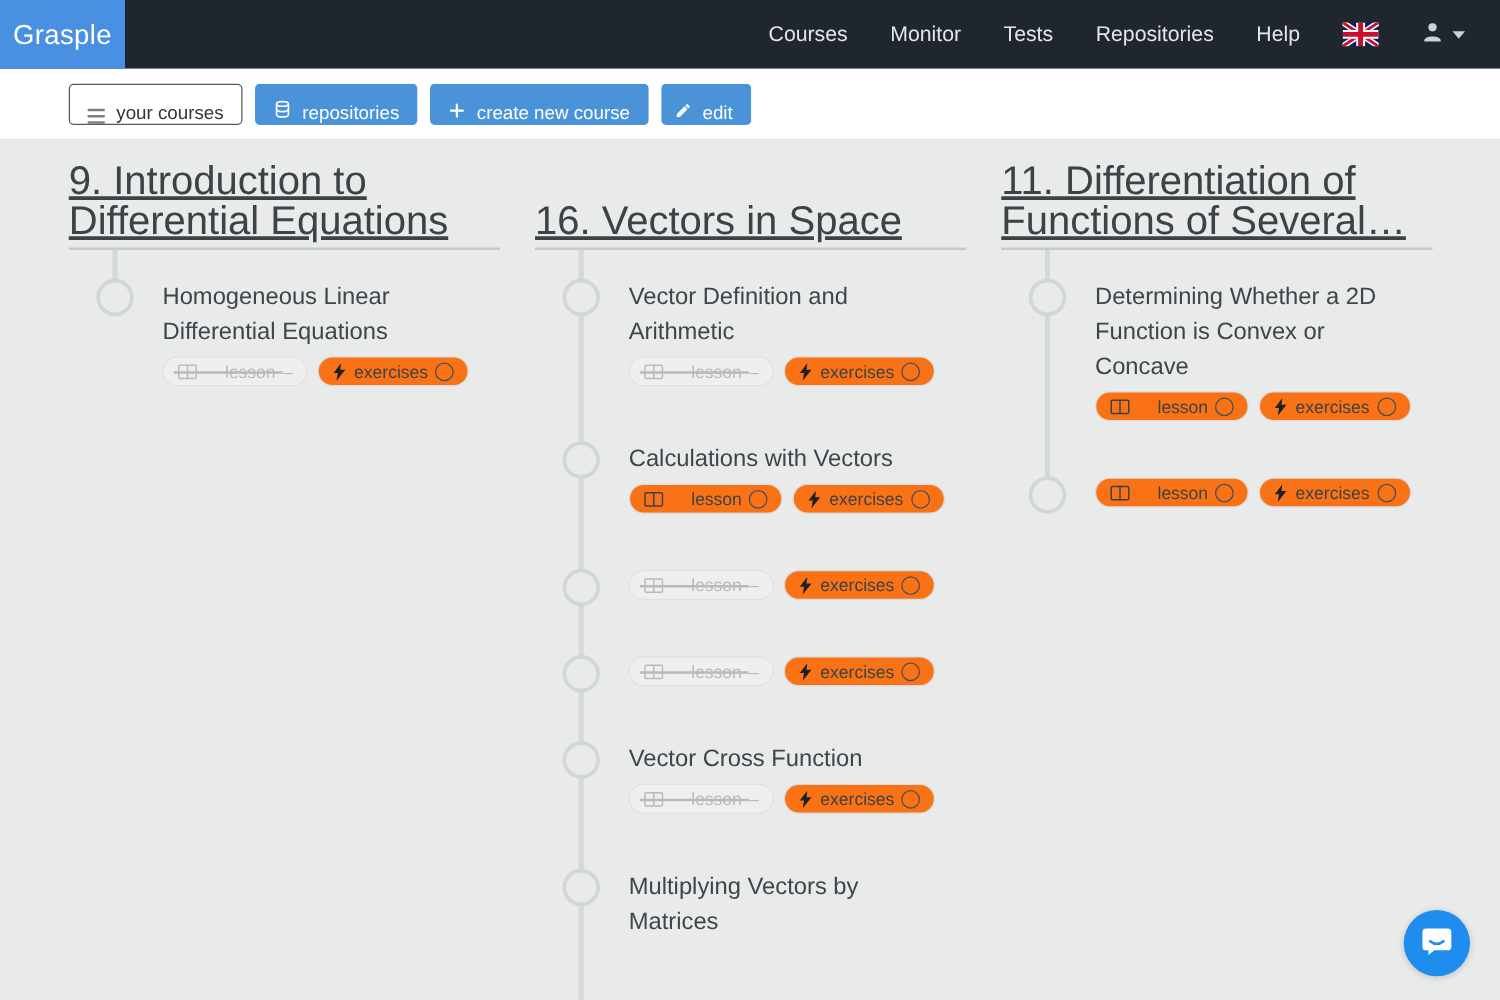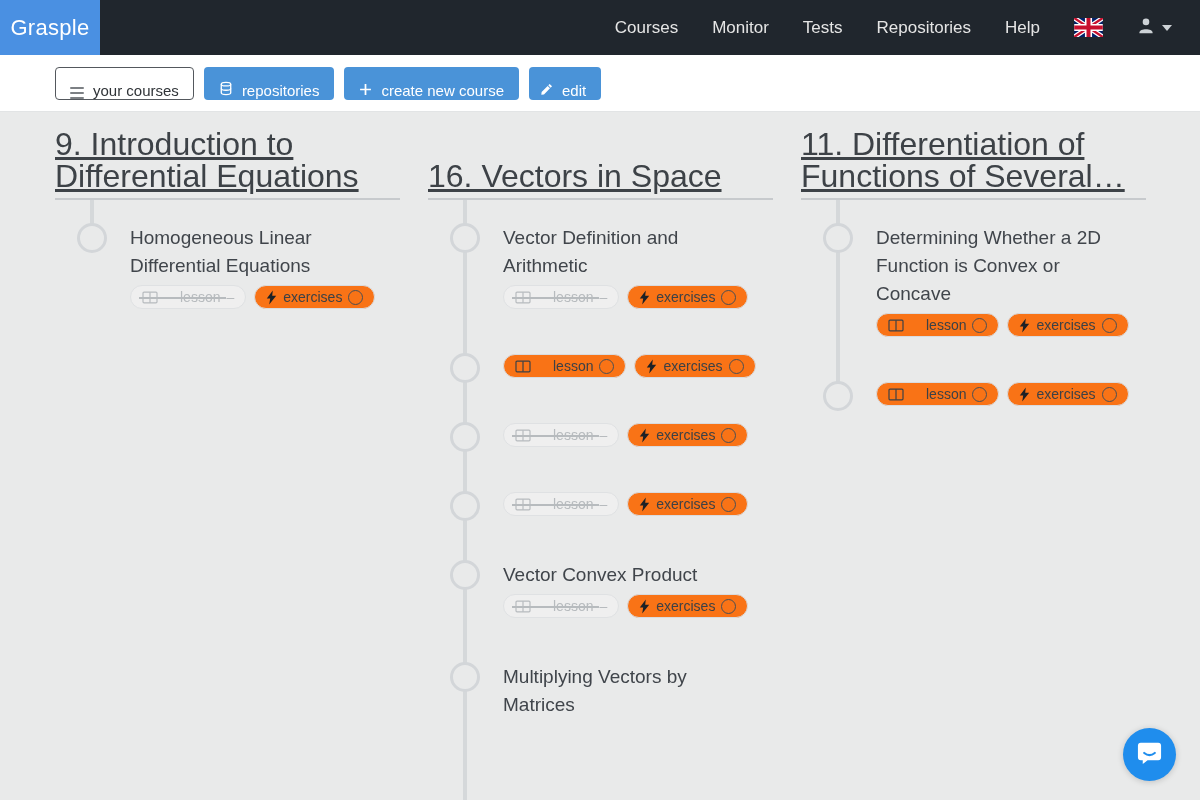--- a/index.html
+++ b/index.html
@@ -191,20 +191,21 @@
                 </svg>
         </span>
         <span>exercises</span>
         <span class="status-circle"></span>
       </div>
     </div>
   </div>
 
   <div class="item">
     <div class="marker"></div>
+    <div class="item-title">Calculations with Vectors</div>
     <div class="badges">
       <div class="badge badge-lesson">
         <span class="strike">
           <span>
             <svg width="16" height="13" viewBox="0 0 16 13" fill="none" class="icon-book" stroke-width="1.2">
               <rect x="1" y="1.2" width="14" height="10.6" rx="1"></rect>
               <path d="M8 1.2 V11.8"></path>
             </svg>
           </span>
           <span>lesson</span>
@@ -275,21 +276,21 @@
                 </svg>
         </span>
         <span>exercises</span>
         <span class="status-circle"></span>
       </div>
     </div>
   </div>
 
   <div class="item">
     <div class="marker"></div>
-    <div class="item-title">Vector Convex Product</div>
+    <div class="item-title">Vector Cross Function</div>
     <div class="badges">
       <div class="badge badge-lesson disabled">
         <span class="strike">
           <span>
             <svg width="16" height="13" viewBox="0 0 16 13" fill="none" class="icon-book" stroke-width="1.2">
               <rect x="1" y="1.2" width="14" height="10.6" rx="1"></rect>
               <path d="M8 1.2 V11.8"></path>
             </svg>
           </span>
           <span>lesson</span>

